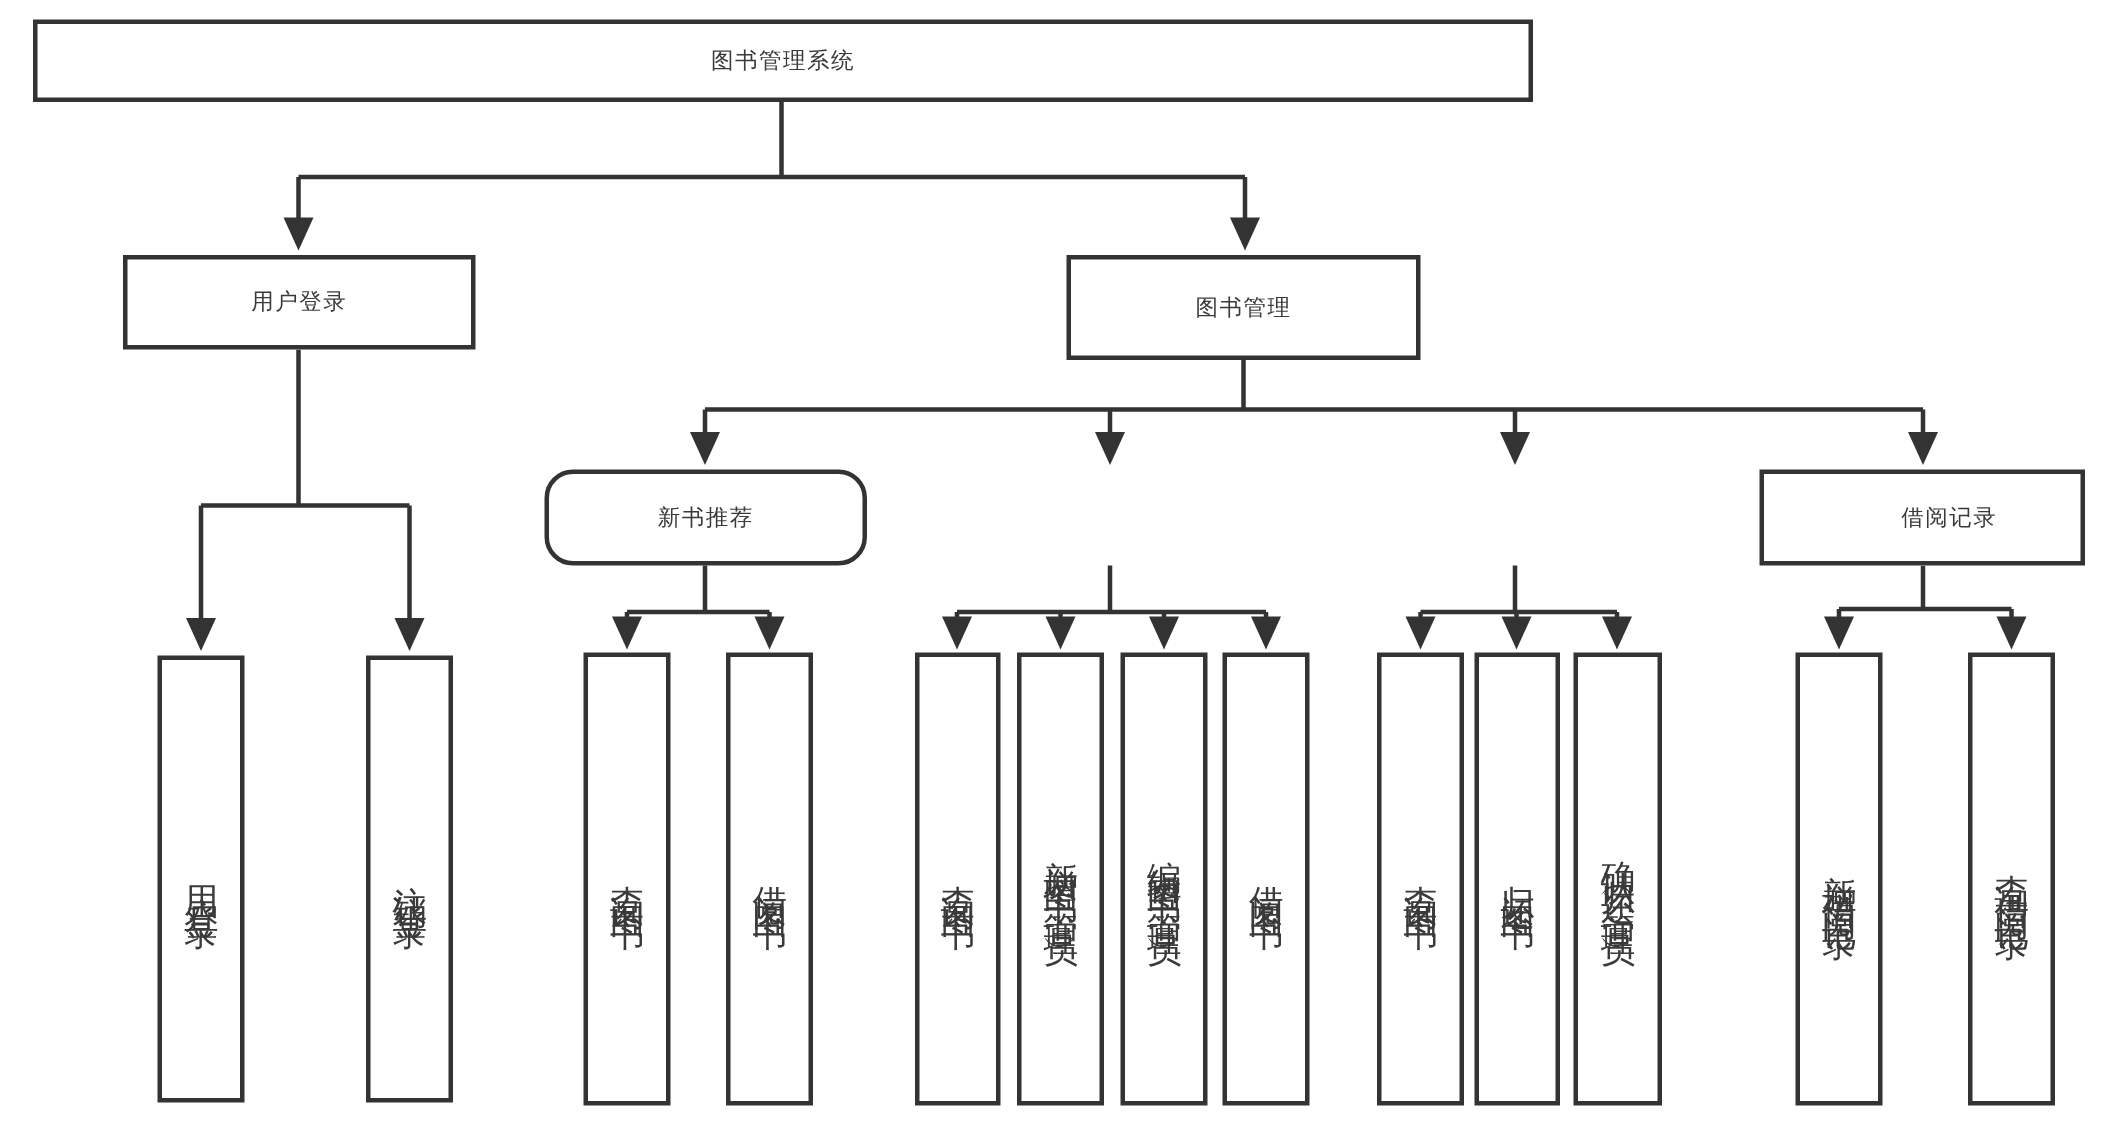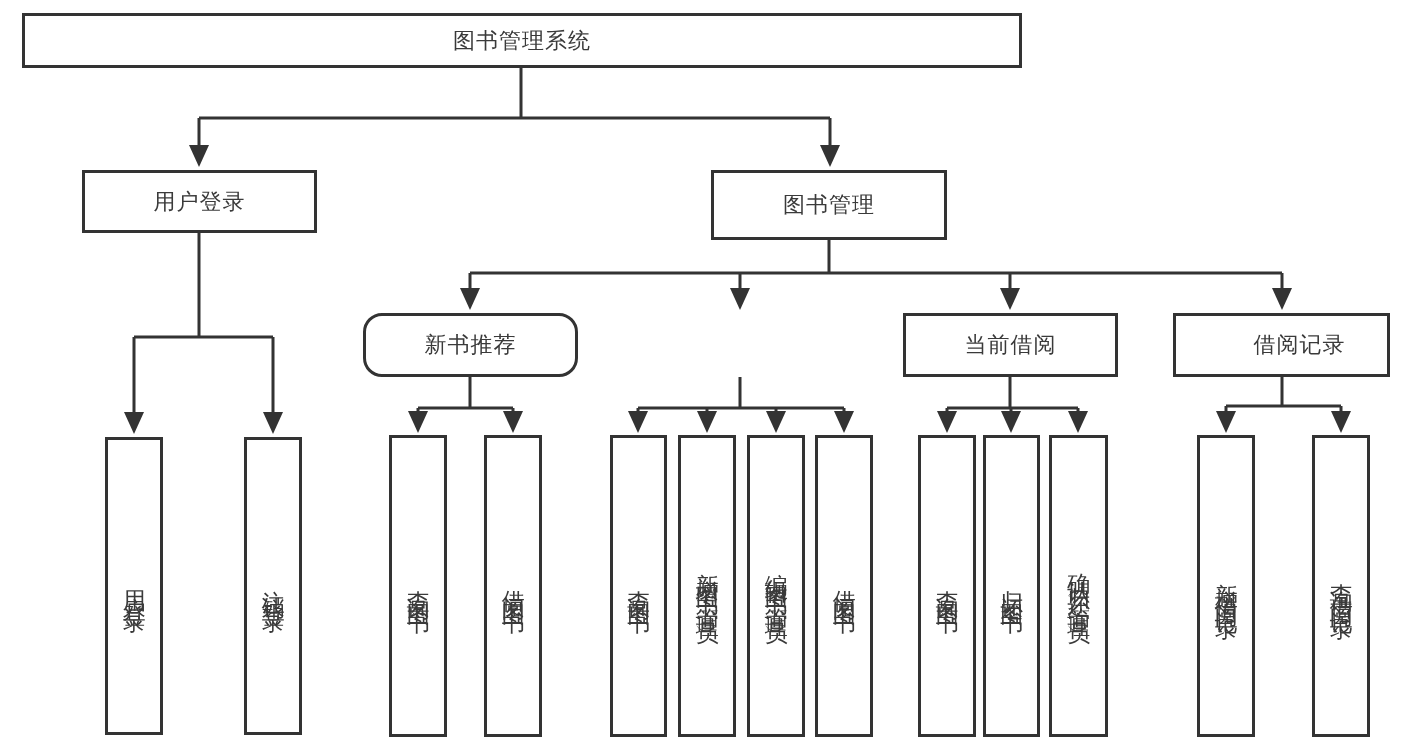--- a/index.html
+++ b/index.html
@@ -26,21 +26,21 @@
     box-sizing: border-box;
     border: 3px solid #333333;
     background: #ffffff;
     color: #3a3a3a;
     display: flex;
     align-items: center;
     justify-content: center;
     text-align: center;
   }
   .hlabel {
-    font-size: 22px;
+    font-size: 15px;
     letter-spacing: 1px;
     white-space: nowrap;
   }
   .vlabel {
     writing-mode: vertical-rl;
     text-orientation: mixed;
     font-size: 23px;
     letter-spacing: 7px;
     line-height: 1.1;
   }
@@ -121,21 +121,20 @@
       <polygon class="head" points="1331,411 1351,411 1341,433"></polygon>
     </g>
   </svg>
 
   <div class="node n-root hlabel">图书管理系统</div>
 
   <div class="node n-l2-user hlabel">用户登录</div>
   <div class="node n-l2-book hlabel">图书管理</div>
 
   <div class="node n-l3-newrec hlabel">新书推荐</div>
-  <div class="node n-l3-current hlabel">当前借阅</div>
   <div class="node n-l3-records hlabel">借阅记录</div>
 
   <div class="node n-leaf-ul-1 vlabel">用户登录</div>
   <div class="node n-leaf-ul-2 vlabel">注销登录</div>
 
   <div class="node n-leaf-nr-1 vlabel">查询图书</div>
   <div class="node n-leaf-nr-2 vlabel">借阅图书</div>
 
   <div class="node n-leaf-bb-1 vlabel">查询图书</div>
   <div class="node n-leaf-bb-2 vlabel">新增图书（管理员）</div>

